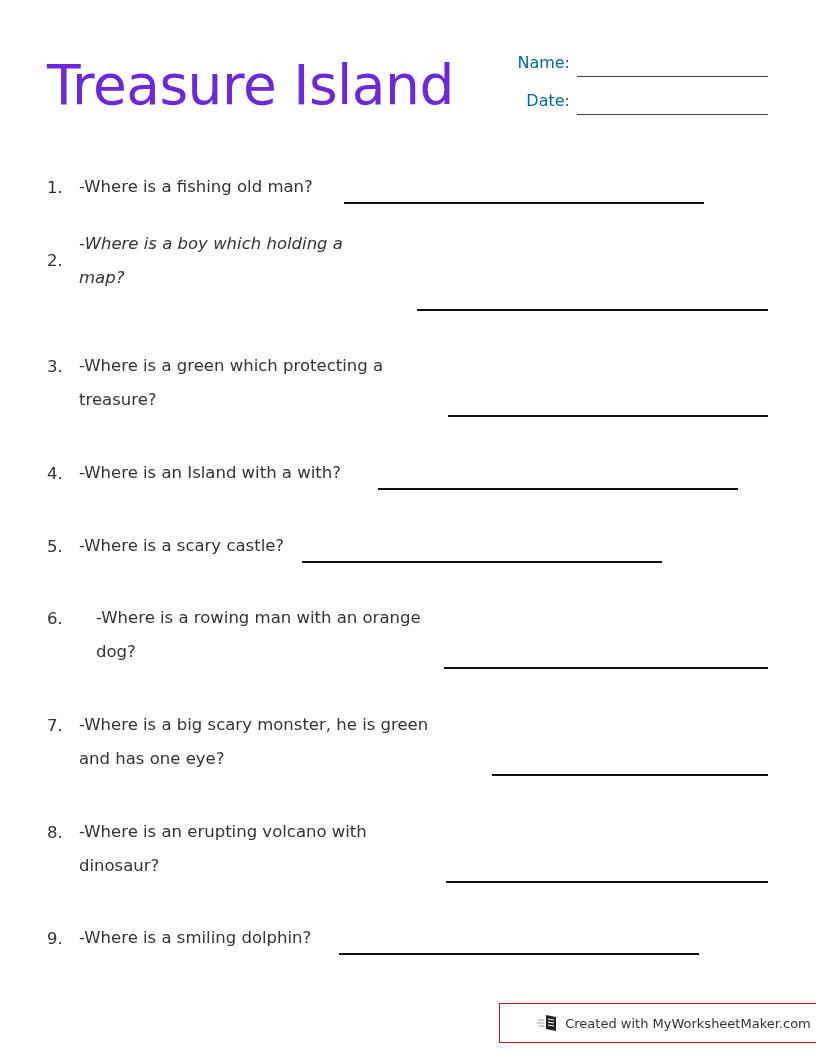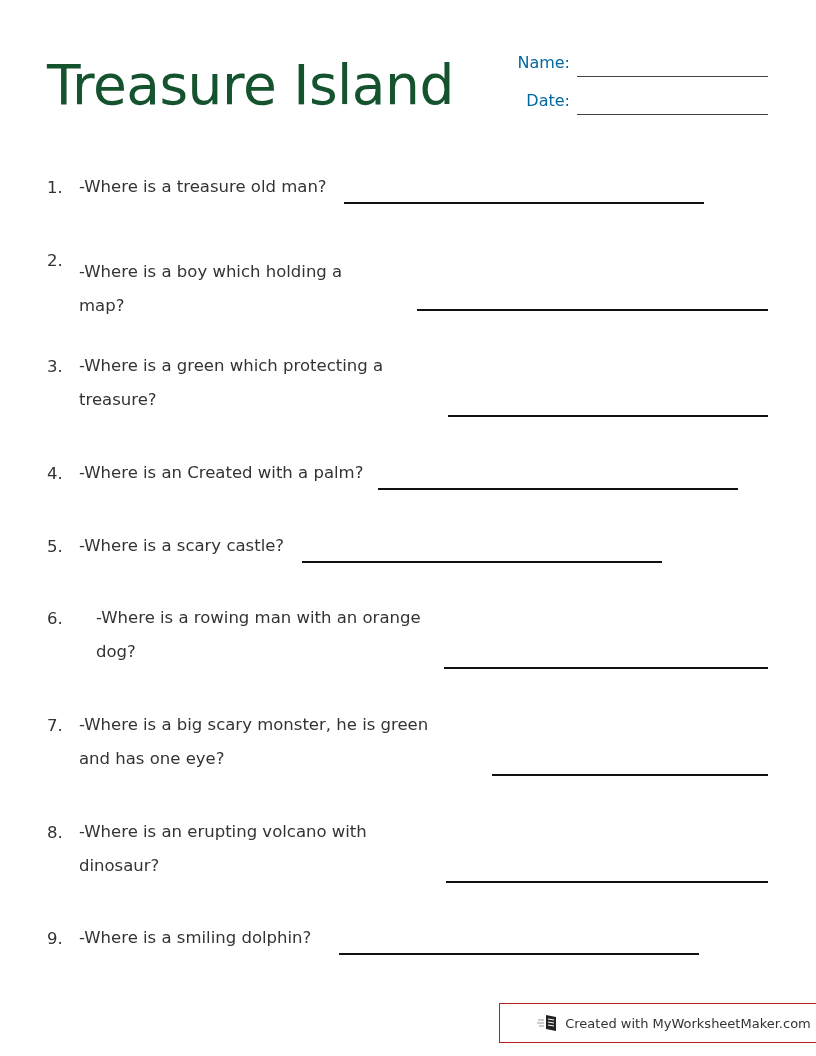--- a/index.html
+++ b/index.html
@@ -1,19 +1,19 @@
 <!DOCTYPE html>
 <html><head>
   <meta charset="utf-8">
   <style>
     html, body { margin: 0; padding: 0; background: #ffffff; }
     body { width: 816px; height: 1056px; position: relative; overflow: hidden;
            font-family: "DejaVu Sans", sans-serif; color: #333333; }
     .title { position: absolute; left: 47px; top: 50px; font-size: 55px; line-height: 70px;
-             color: #14532d; font-family: "DejaVu Sans", sans-serif; letter-spacing: -0.5px; }
+             color: #6d28d9; font-family: "DejaVu Sans", sans-serif; letter-spacing: -0.5px; }
     .field-label { position: absolute; font-size: 16px; color: #0369a1; text-align: right; width: 70px; }
     .field-line { position: absolute; height: 1px; background: #444; }
     .q-num { position: absolute; left: 47px; font-size: 16.5px; color: #333; }
     .q-text { position: absolute; left: 79px; font-size: 16.5px; color: #333; line-height: 34px; }
     .ans-line { position: absolute; height: 2px; background: #111; }
     .footer { position: absolute; left: 499px; top: 1003px; width: 350px; height: 40px;
               border: 1px solid #b91c1c; box-sizing: border-box; display: flex; align-items: center;
               justify-content: center; gap: 6px; font-size: 13px; color: #333; }
     .footer-icon { width: 22px; height: 18px; display: inline-block; }
   </style>
@@ -21,33 +21,33 @@
 <body>
 
 <div class="title">Treasure Island</div>
 
 <div class="field-label" style="left:500px; top:53px;">Name:</div>
 <div class="field-line" style="left:577px; top:76px; width:191px;"></div>
 <div class="field-label" style="left:500px; top:91px;">Date:</div>
 <div class="field-line" style="left:577px; top:114px; width:191px;"></div>
 
 <div class="q-num" style="top:178px;">1.</div>
-<div class="q-text" style="top:170px; width:270px;">-Where is a treasure old man?</div>
+<div class="q-text" style="top:170px; width:270px;">-Where is a fishing old man?</div>
 <div class="ans-line" style="left:344px; top:202px; width:360px;"></div>
 
 <div class="q-num" style="top:251px;">2.</div>
-<div class="q-text" style="top:255px; width:300px;">-Where is a boy which holding a map?</div>
+<div class="q-text" style="top:227px; width:300px;font-style:italic;">-Where is a boy which holding a map?</div>
 <div class="ans-line" style="left:417px; top:309px; width:351px;"></div>
 
 <div class="q-num" style="top:357px;">3.</div>
 <div class="q-text" style="top:349px; width:330px;">-Where is a green which protecting a treasure?</div>
 <div class="ans-line" style="left:448px; top:415px; width:320px;"></div>
 
 <div class="q-num" style="top:464px;">4.</div>
-<div class="q-text" style="top:456px; width:300px;">-Where is an Created with a palm?</div>
+<div class="q-text" style="top:456px; width:300px;">-Where is an Island with a with?</div>
 <div class="ans-line" style="left:378px; top:488px; width:360px;"></div>
 
 <div class="q-num" style="top:537px;">5.</div>
 <div class="q-text" style="top:529px; width:230px;">-Where is a scary castle?</div>
 <div class="ans-line" style="left:302px; top:561px; width:360px;"></div>
 
 <div class="q-num" style="top:609px;">6.</div>
 <div class="q-text" style="top:601px; width:365px;margin-left:17px;">-Where is a rowing man with an orange dog?</div>
 <div class="ans-line" style="left:444px; top:667px; width:324px;"></div>
 

